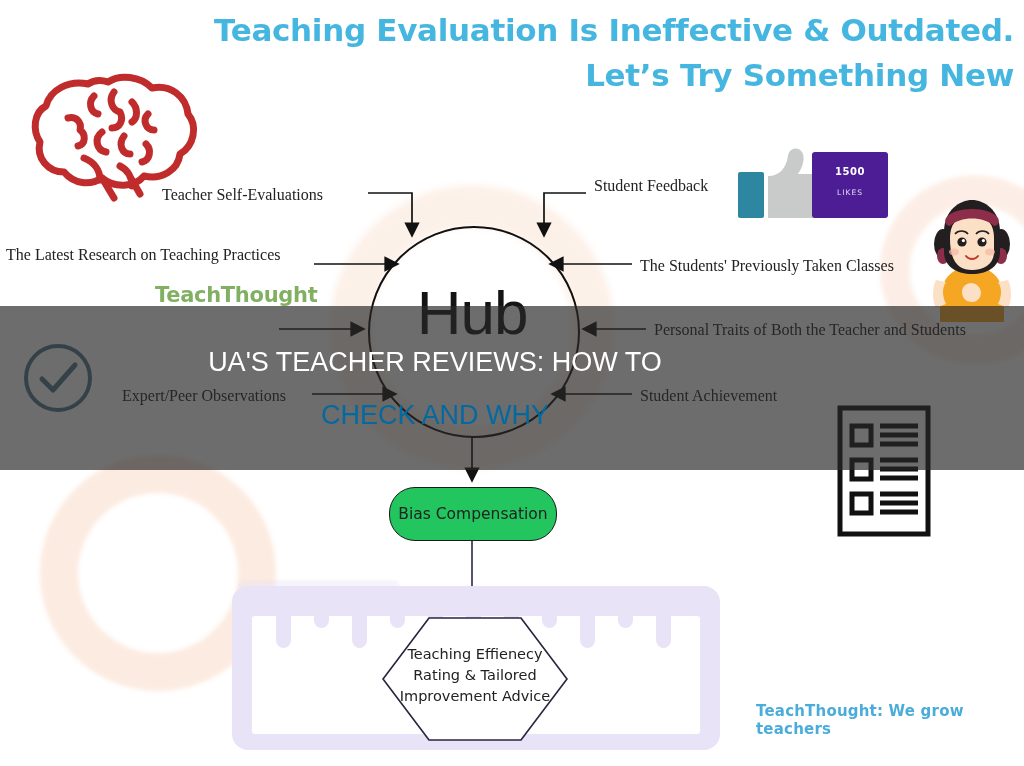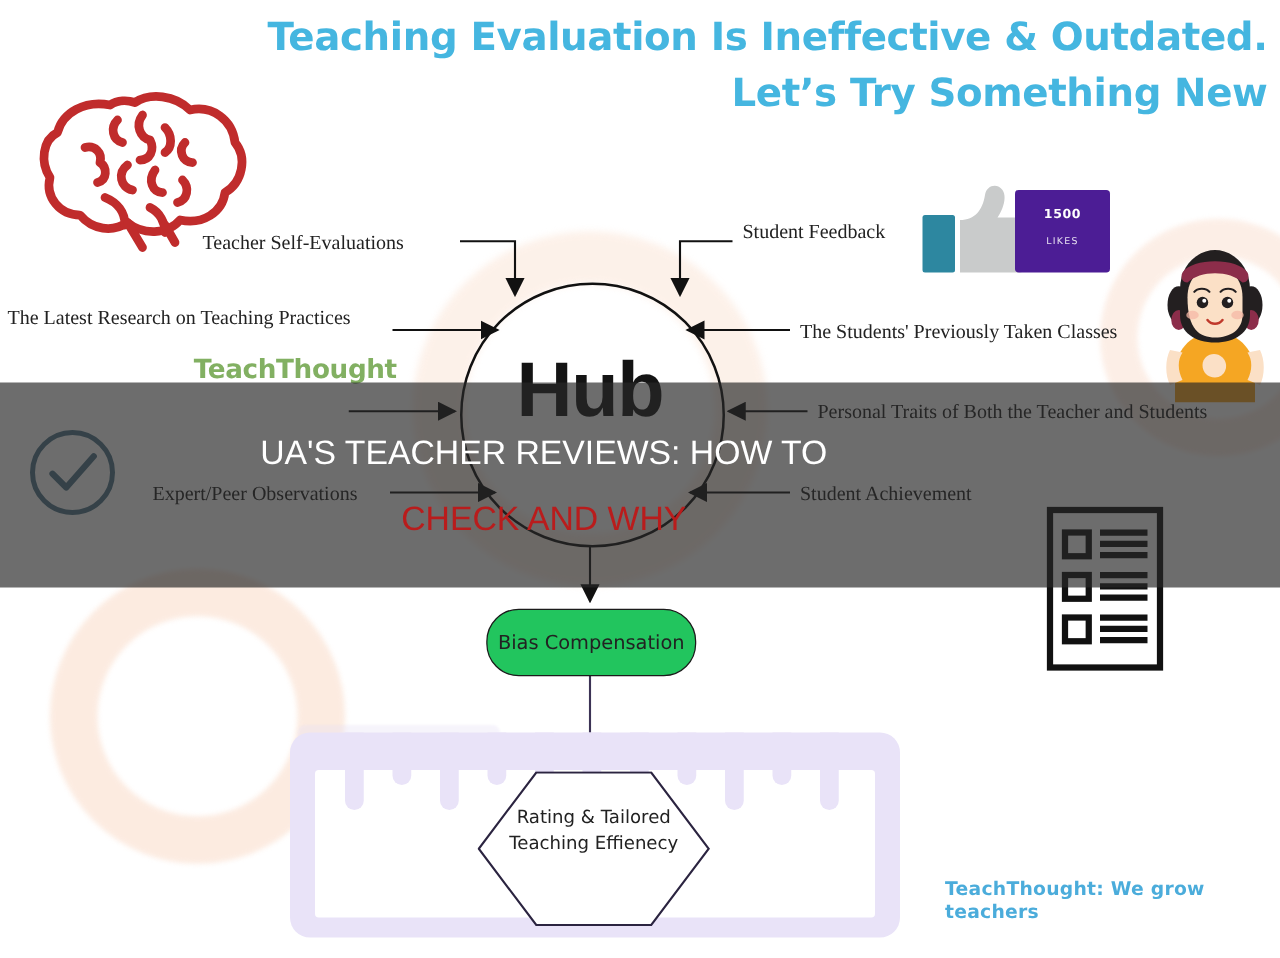--- a/index.html
+++ b/index.html
@@ -48,21 +48,20 @@
     background:transparent;
   }
   .hub-label{
     position:absolute;left:368px;top:282px;width:208px;
     text-align:center;
     font-size:62px;
     color:#141414;
     font-family:"Liberation Sans", sans-serif;
     letter-spacing:-1px;
     line-height:62px;
-    font-weight:bold;
   }
 
   
   .node{
     position:absolute;
     font-size:16px;
     color:#222;
     white-space:nowrap;
     font-family:Liberation Serif, serif;
   }
@@ -172,21 +171,21 @@
     background:rgba(40,40,40,0.68);
   }
   .overlay-title{
     position:absolute;left:0;top:336px;width:870px;
     text-align:center;
     font-size:27px;
     line-height:53px;
     font-family:"Liberation Sans", sans-serif;
   }
   .ot-line1{display:block;color:#ffffff;}
-  .ot-line2{display:block;color:#b91c1c;}
+  .ot-line2{display:block;color:#0369a1;}
 </style>
 </head>
 <body>
 
 <div id="stage">
 
   <div class="wm-ring ring-a"></div>
   <div class="wm-ring ring-b"></div>
   <div class="wm-ring ring-c"></div>
   <div class="wm-square"></div>
@@ -324,22 +323,23 @@
     <div class="tick" style="left:348px;height:62px;"></div>
     <div class="tick" style="left:386px;height:42px;"></div>
     <div class="tick" style="left:424px;height:62px;"></div>
   </div>
 
   <div class="hex">
     <svg width="186" height="124" viewBox="0 0 186 124" fill="#fff" stroke="#2b2440" stroke-width="1.7">
       <polygon points="47,1 139,1 185,62 139,123 47,123 1,62"></polygon>
     </svg>
     <div class="hex-text">
+      <div>Teaching Effienecy</div>
       <div>Rating &amp; Tailored</div>
-      <div>Teaching Effienecy</div>
+      <div>Improvement Advice</div>
     </div>
   </div>
 
   <div class="tt-tagline">TeachThought: We grow teachers</div>
 
   <div class="overlay-band"></div>
   <div class="overlay-title">
     <span class="ot-line1">UA'S TEACHER REVIEWS: HOW TO</span>
     <span class="ot-line2">CHECK AND WHY</span>
   </div>

